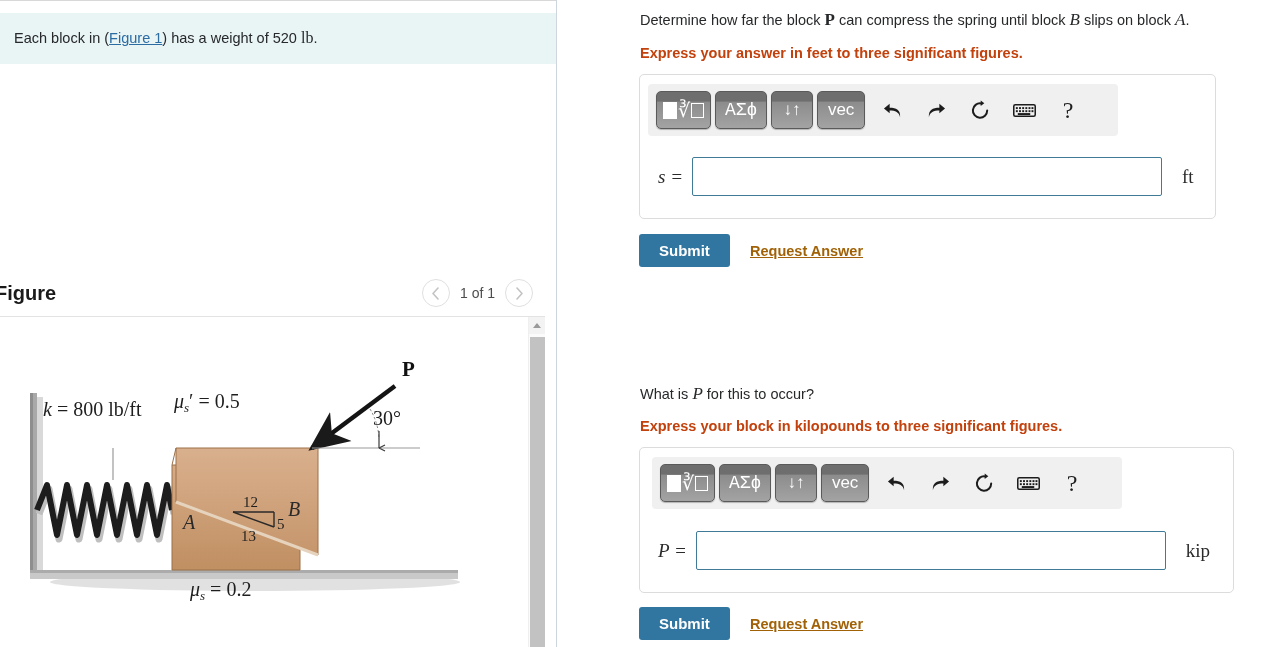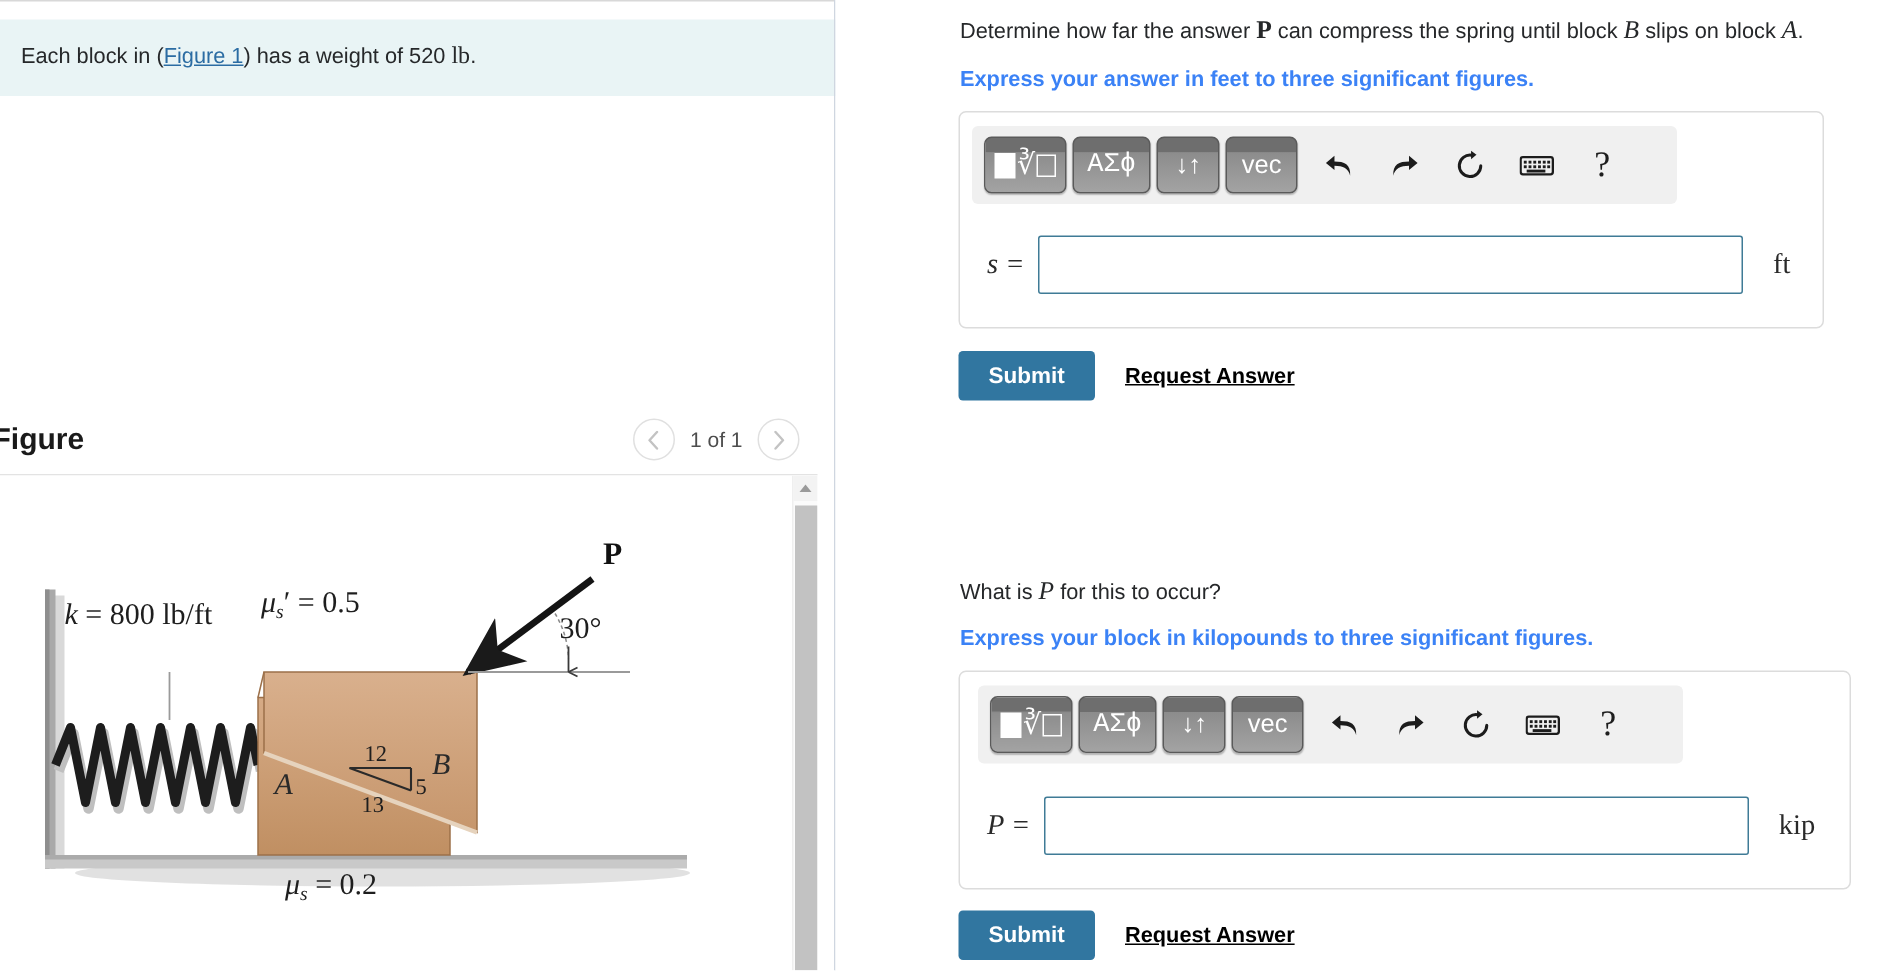--- a/index.html
+++ b/index.html
@@ -98,21 +98,21 @@
 
   
   .right-col {
     position: absolute; left: 557px; top: 0;
     width: 706px; height: 647px; background: #fff;
   }
   .q-text {
     position: absolute; font-size: 14.5px; color: #26282a;
     white-space: nowrap;
   }
-  .q-bold { font-weight: bold; color:#3b82f6; }
+  .q-bold { font-weight: bold; color:#c2410c; }
 
   .answer-box {
     position: absolute;
     border: 1px solid #dcdcdc; border-radius: 5px;
     background: #fff;
   }
   .mathbar {
     position: absolute;
     background: #f0f0f0; border-radius: 4px;
     display: flex; align-items: center; gap: 4px;
@@ -160,21 +160,21 @@
 
   .submit-btn {
     position: absolute;
     background: #3176a0; color:#fff; border:none; border-radius: 3px;
     height: 33px; padding: 0 20px;
     font-family: "Liberation Sans", sans-serif;
     font-size: 15px; font-weight: bold; cursor: pointer;
   }
   .req-link {
     position: absolute;
-    color:#000000; font-size: 14.5px; font-weight: bold;
+    color:#a16207; font-size: 14.5px; font-weight: bold;
     text-decoration: underline; cursor: pointer;
   }
 
   .part-header {
     position: absolute; left: 33px; top: 306px;
     width: 673px; height: 56px;
     background: #f7f7f7;
     display: flex; align-items: center;
   }
   .caret {
@@ -303,21 +303,21 @@
         <div class="fig-scroll-thumb"></div>
       </div>
     </div>
   </div>
 
   <div class="col-divider"></div>
 
   <div class="right-col">
 
     <div class="q-text" style="left:83px; top:10px;">
-      <span>Determine how far the answer </span><span class="mathbf" style="font-size:17px;">P</span><span> can compress the spring until block </span><span class="mathit" style="font-size:17px;">B</span><span> slips on block </span><span class="mathit" style="font-size:17px;">A</span><span>.</span>
+      <span>Determine how far the block </span><span class="mathbf" style="font-size:17px;">P</span><span> can compress the spring until block </span><span class="mathit" style="font-size:17px;">B</span><span> slips on block </span><span class="mathit" style="font-size:17px;">A</span><span>.</span>
     </div>
 
     <div class="q-text q-bold" style="left:83px; top:45px;">Express your answer in feet to three significant figures.</div>
 
     <div class="answer-box" style="left:82px; top:74px; width:577px; height:145px;">
 
       <div class="mathbar" style="left:8px; top:9px; width:470px; height:52px;">
         <div class="mbtn mbtn-tmpl">
           <span class="tmpl-glyph">
             <span class="sq-white"></span>

